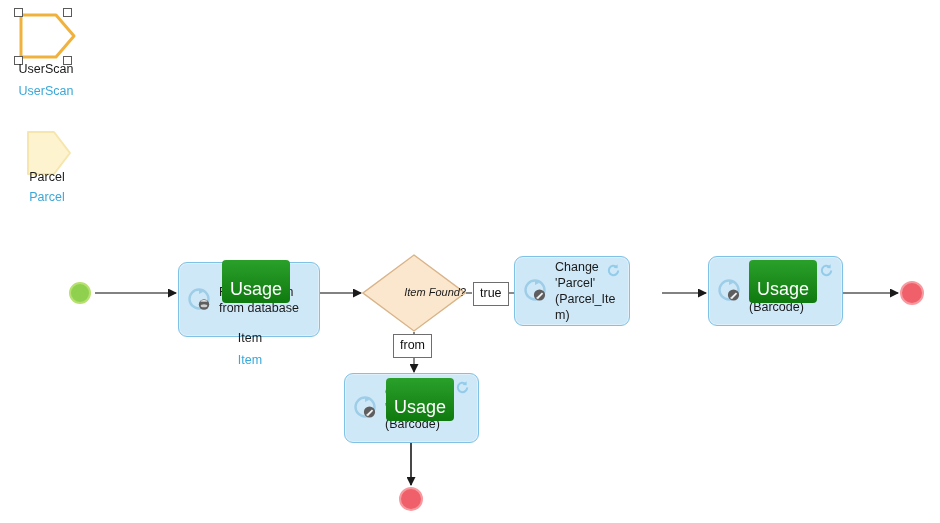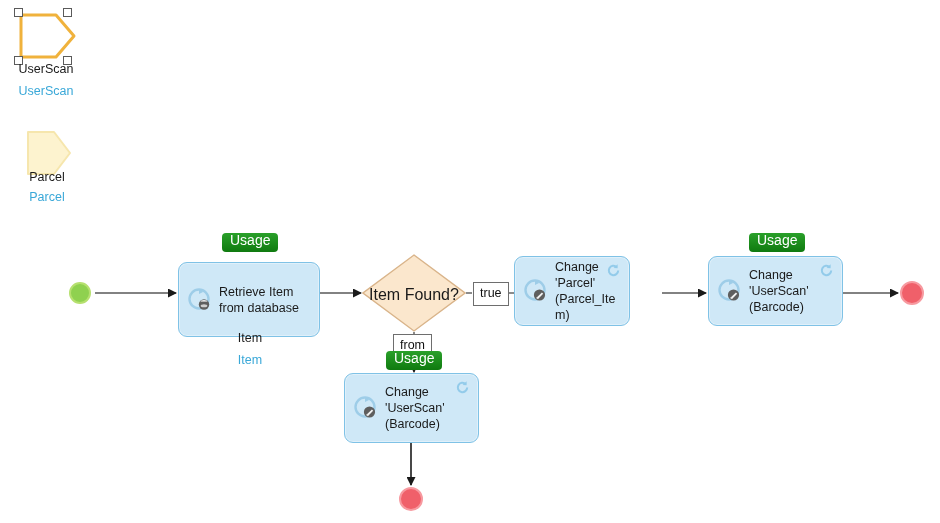--- a/index.html
+++ b/index.html
@@ -94,26 +94,27 @@
     height: 15px;
     opacity: 0.75;
   }
 
   
   .usage-badge {
     position: absolute;
     background: #1e8c1e;
     background: linear-gradient(#2aa02a, #0f7a0f);
     color: #ffffff;
-    font-size: 14px;
+    font-size: 18px;
     line-height: 1;
-    padding: 0 8px 5px 8px;
+    padding: 20px 8px 5px 8px;
     border-radius: 4px;
     white-space: nowrap;
     z-index: 6;
+    margin-top: 27px;
   }
 
   
   .edge-label {
     position: absolute;
     background: #ffffff;
     border: 1px solid #6e6e6e;
     font-size: 12.5px;
     line-height: 1;
     color: #111111;
@@ -150,24 +151,25 @@
   }
   .term-end {
     background: #f0606a;
     border: 2px solid #f79aa0;
   }
 
   
   .diamond-svg { position: absolute; }
   .diamond-text {
     position: absolute;
-    text-align: center;
-    font-size: 16px;
+    text-align: right;
+    font-size: 11px;
     color: #1a1a1a;
     white-space: nowrap;
+    font-style: italic;
   }
 
   
   #edges { position: absolute; left: 0; top: 0; width: 940px; height: 523px; }
 </style>
 </head>
 <body>
 
 <div id="canvas">
 

